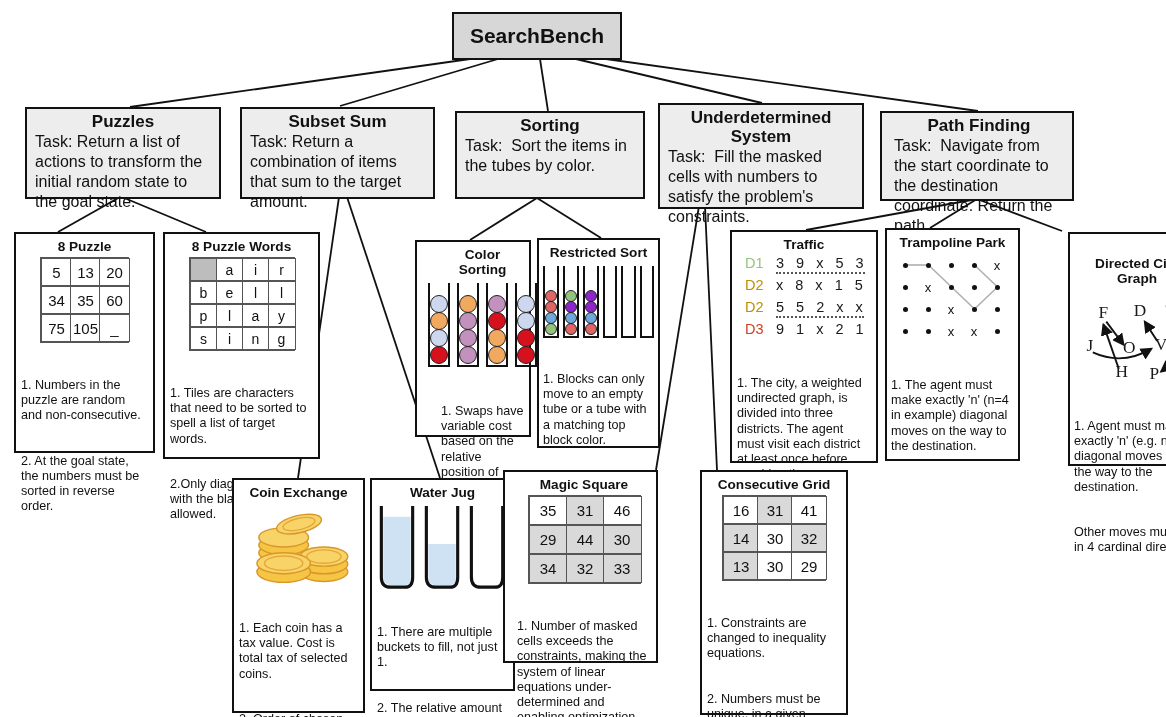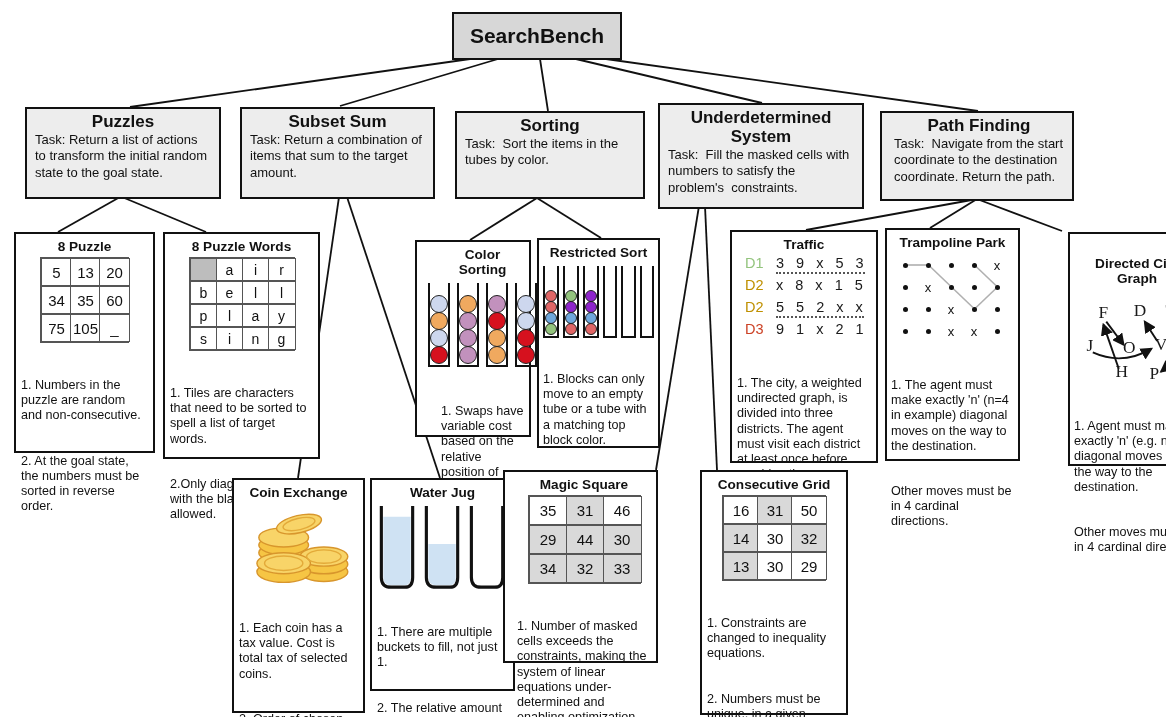--- a/index.html
+++ b/index.html
@@ -2,21 +2,21 @@
 <html><head>
 <meta charset="utf-8">
 <style>
   html,body{margin:0;padding:0;background:#fff;font-family:"Liberation Sans",sans-serif;color:#111;}
   .canvas{position:relative;width:1166px;height:717px;background:#fff;overflow:hidden;}
   svg.connectors{position:absolute;left:0;top:0;pointer-events:none;}
   .box{position:absolute;box-sizing:border-box;border:2px solid #111;background:#ededed;}
   .root{background:#d7d7d7;display:flex;align-items:center;justify-content:center;font-size:21px;font-weight:bold;}
   .cat{padding:3px 8px 4px;}
   .cat-title{font-size:17px;font-weight:bold;text-align:center;line-height:1.12;}
-  .cat-task{font-size:13px;line-height:1.25;margin-top:1px;white-space:pre-wrap;}
+  .cat-task{font-size:16px;line-height:1.25;margin-top:1px;white-space:pre-wrap;}
   .card{position:absolute;box-sizing:border-box;border:2px solid #111;background:#fff;padding:3px 5px;}
   .card-title{font-size:13.6px;font-weight:bold;text-align:center;margin:2px 0 3px;}
   .notes{font-size:12.6px;line-height:1.2;white-space:pre-wrap;}
   .notes p{margin:0;}
   
   .pgrid{display:grid;width:max-content;margin:3px auto 5px;border:1px solid #555;background:#fff;}
   .pgrid .cell{display:flex;align-items:center;justify-content:center;border:1px solid #555;font-size:15px;background:#fff;}
   .pgrid .masked{background:#d9d9d9;}
   #card-words .pgrid .masked{background:#bdbdbd;}
   #card-8puzzle .cell{width:29px;height:26px;}
@@ -262,21 +262,20 @@
           <span class="dg-cell dg-dot"></span>
           <span class="dg-cell dg-dot"></span>
           <span class="dg-cell dg-dot"></span>
           <span class="dg-cell dg-x">x</span>
           <span class="dg-cell dg-x">x</span>
           <span class="dg-cell dg-dot"></span>
         </div>
     </div>
     <div class="notes">
       <p>1. The agent must make exactly 'n' (n=4 in example) diagonal moves on the way to the destination.</p>
-      <p>Other moves must be in 4 cardinal directions.</p>
     </div>
   </div>
 
   <div class="card" style="left:1068px;top:232px;width:138px;height:234px;padding:20px 4px;">
     <div class="card-title">Directed City Graph</div>
     <svg class="center" width="128" height="100" viewBox="0 0 128 104">
       <defs>
         <marker id="arrow" viewBox="0 0 10 10" refX="8.5" refY="5" markerWidth="6.5" markerHeight="6.5" orient="auto-start-reverse">
           <path d="M0,0 L10,5 L0,10 z" fill="#111"></path>
         </marker>
@@ -367,21 +366,21 @@
       <p>1. Number of masked cells exceeds the constraints, making the system of linear equations under-determined and enabling optimization.</p>
       
     </div>
   </div>
 
   <div class="card" id="card-consec" style="left:700px;top:470px;width:148px;height:245px;">
     <div class="card-title">Consecutive Grid</div>
     <div class="pgrid" style="grid-template-columns:repeat(3,34px);">
         <div class="cell">16</div>
         <div class="cell masked">31</div>
-        <div class="cell">50</div>
+        <div class="cell">41</div>
         <div class="cell masked">14</div>
         <div class="cell">30</div>
         <div class="cell masked">32</div>
         <div class="cell masked">13</div>
         <div class="cell">30</div>
         <div class="cell">29</div>
       </div>
     <div class="notes">
       <p>1. Constraints are changed to inequality equations.</p>
       <p>2. Numbers must be unique, in a given range</p>

